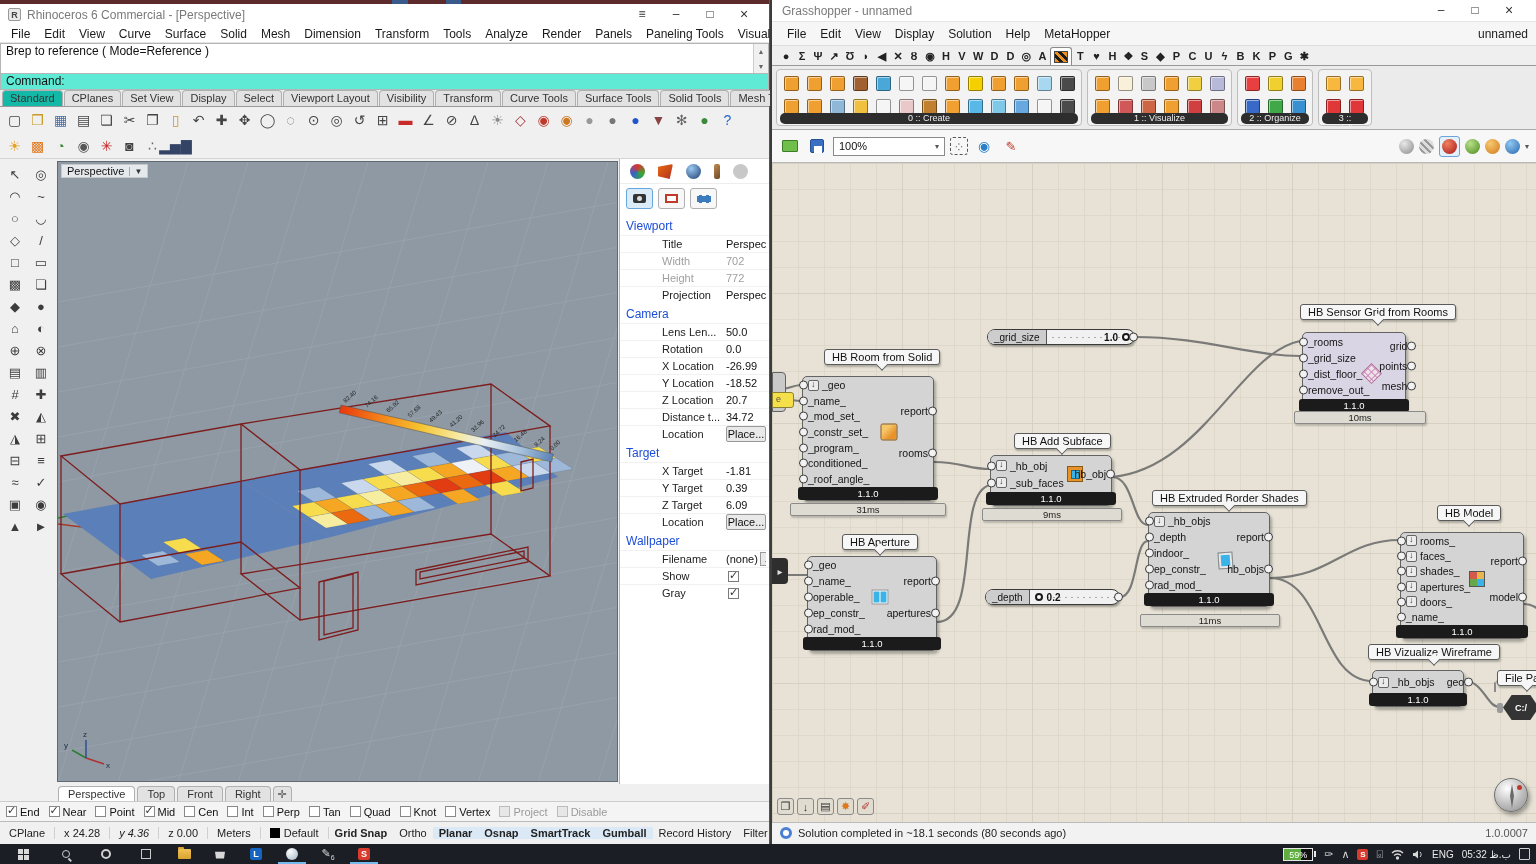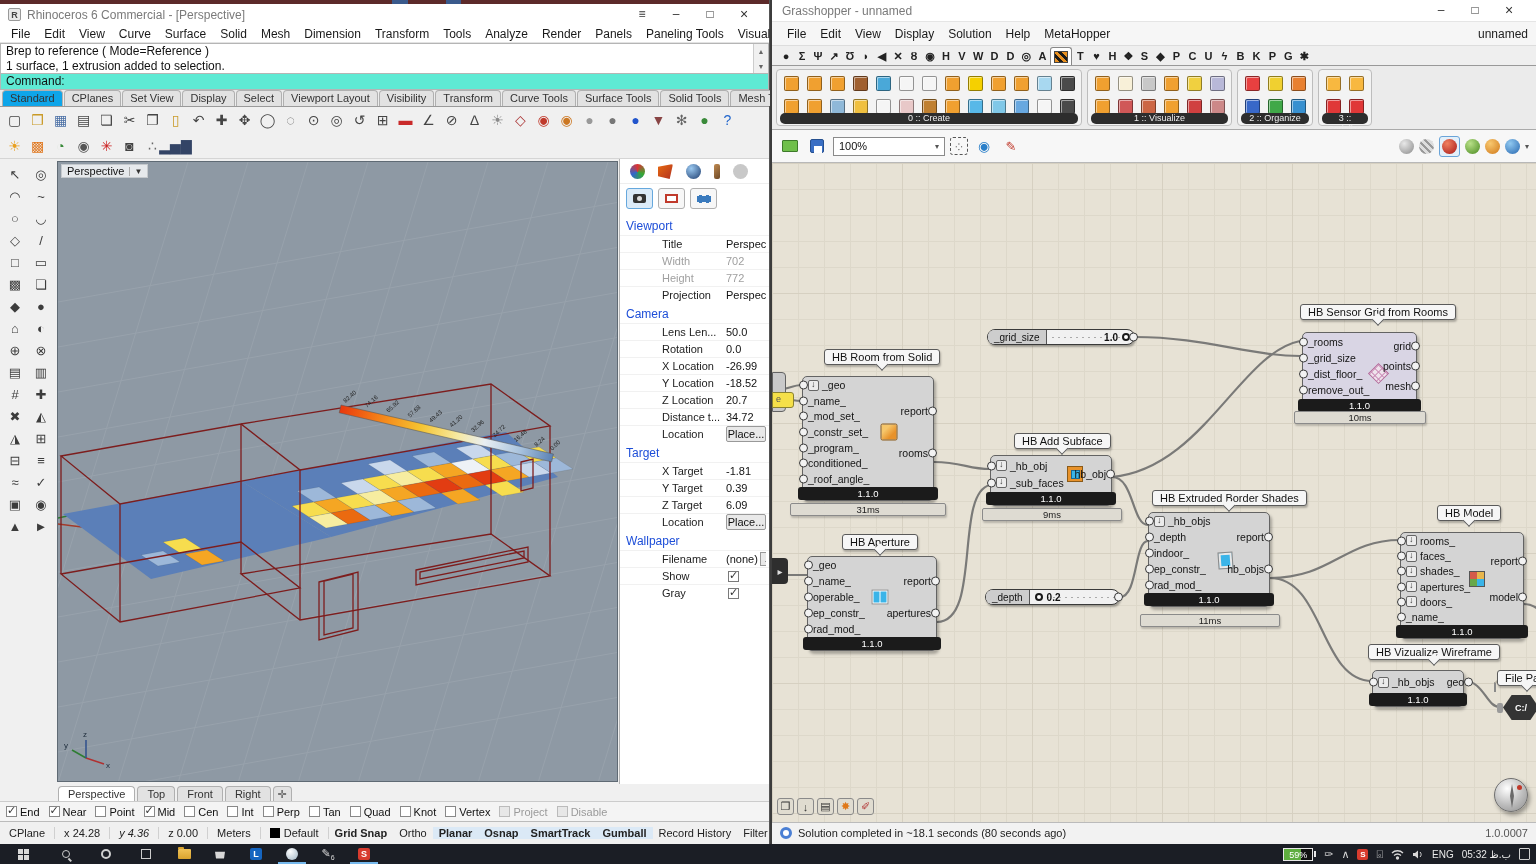--- a/index.html
+++ b/index.html
@@ -25,21 +25,21 @@
   .mitem{padding:0 7px;font-size:12px;color:#1a1a1a;white-space:nowrap;}
   .cmdbox{position:relative;height:31px;background:#fff;border:1px solid #b5b5b5;margin:0;padding:0 18px 0 5px;
     font-size:12px;line-height:15px;color:#111;overflow:hidden;}
   .cmdscroll{position:absolute;right:0;top:0;bottom:0;width:15px;background:#f0f0f0;border-left:1px solid #ccc;
     display:flex;flex-direction:column;justify-content:space-between;align-items:center;font-size:7px;color:#666;}
   .cmdline{height:16px;background:#5eead4;border:1px solid #b5b5b5;border-top:none;font-weight:normal;
     font-size:12px;padding:0 5px;line-height:15px;}
   .tabrow{display:flex;align-items:flex-end;height:17px;background:#ececec;border-bottom:1px solid #9a9a9a;padding:0 2px;}
   .rtab{font-size:11px;padding:0 7px 1px;border:1px solid #b0b0b0;border-bottom:none;border-radius:4px 4px 0 0;
     background:#e2e2e2;color:#333;margin-right:1px;white-space:nowrap;line-height:14px;}
-  .rtab.active{background:#0ea5e9;}
+  .rtab.active{background:#14b8a6;}
   .tstrip{display:flex;align-items:center;height:26px;background:#f0f0f0;padding:0 3px;gap:0;}
   .tbi{width:23px;height:23px;display:flex;align-items:center;justify-content:center;border-radius:3px;}
   .tbi span{font-size:14px;color:var(--c,#454545);line-height:1;}
   
   .r-main{display:flex;height:625px;}
   .sidebar{width:56px;background:#f0f0f0;display:grid;grid-template-columns:1fr 1fr;align-content:start;
     gap:0;padding:4px 2px;}
   .sbi{width:25px;height:22px;display:flex;align-items:center;justify-content:center;margin:0 auto;}
   .sbi span{font-size:13px;color:#3c3c3c;}
   .vpwrap{position:relative;flex:1;margin:2px 1px;border:1px solid #5f6a74;background:#8e99a4;overflow:hidden;}
@@ -255,21 +255,20 @@
         <span class="mitem">Tools</span>
         <span class="mitem">Analyze</span>
         <span class="mitem">Render</span>
         <span class="mitem">Panels</span>
         <span class="mitem">Paneling Tools</span>
         <span class="mitem">VisualARQ</span>
         <span class="mitem">Help</span>
       </div>
     <div class="cmdbox">
       <div>Brep to reference ( Mode=Reference )</div>
-      <div>1 surface, 1 extrusion added to selection.</div>
       <div class="cmdscroll">
           <span>▲</span>
           <span>▼</span>
         </div>
     </div>
     <div class="cmdline">Command:</div>
     <div class="tabrow">
 
     <span class="rtab active"><span>Standard</span></span>
         <span class="rtab"><span>CPlanes</span></span>
@@ -1270,21 +1269,21 @@
               <div class="param out">
                 <span>hb_objs</span>
               </div>
             </div>
         </div>
         <div class="vbar">1.1.0</div>
       </div>
       <div class="tbar" style="left:368px;top:451px;width:140px;">11ms</div>
 
       <div class="balloon" style="left:528px;top:141px;">HB Sensor Grid from Rooms</div>
-      <div class="comp lav" style="left:530px;top:169px;width:115px;">
+      <div class="comp lav" style="left:530px;top:169px;width:104px;">
         <div class="cbody" style="height:66px;">
           <div class="ins">
 
           <div class="param in">
                 <span>_rooms</span>
               </div>
               <div class="param in">
                 <span>_grid_size</span>
               </div>
               <div class="param in">

